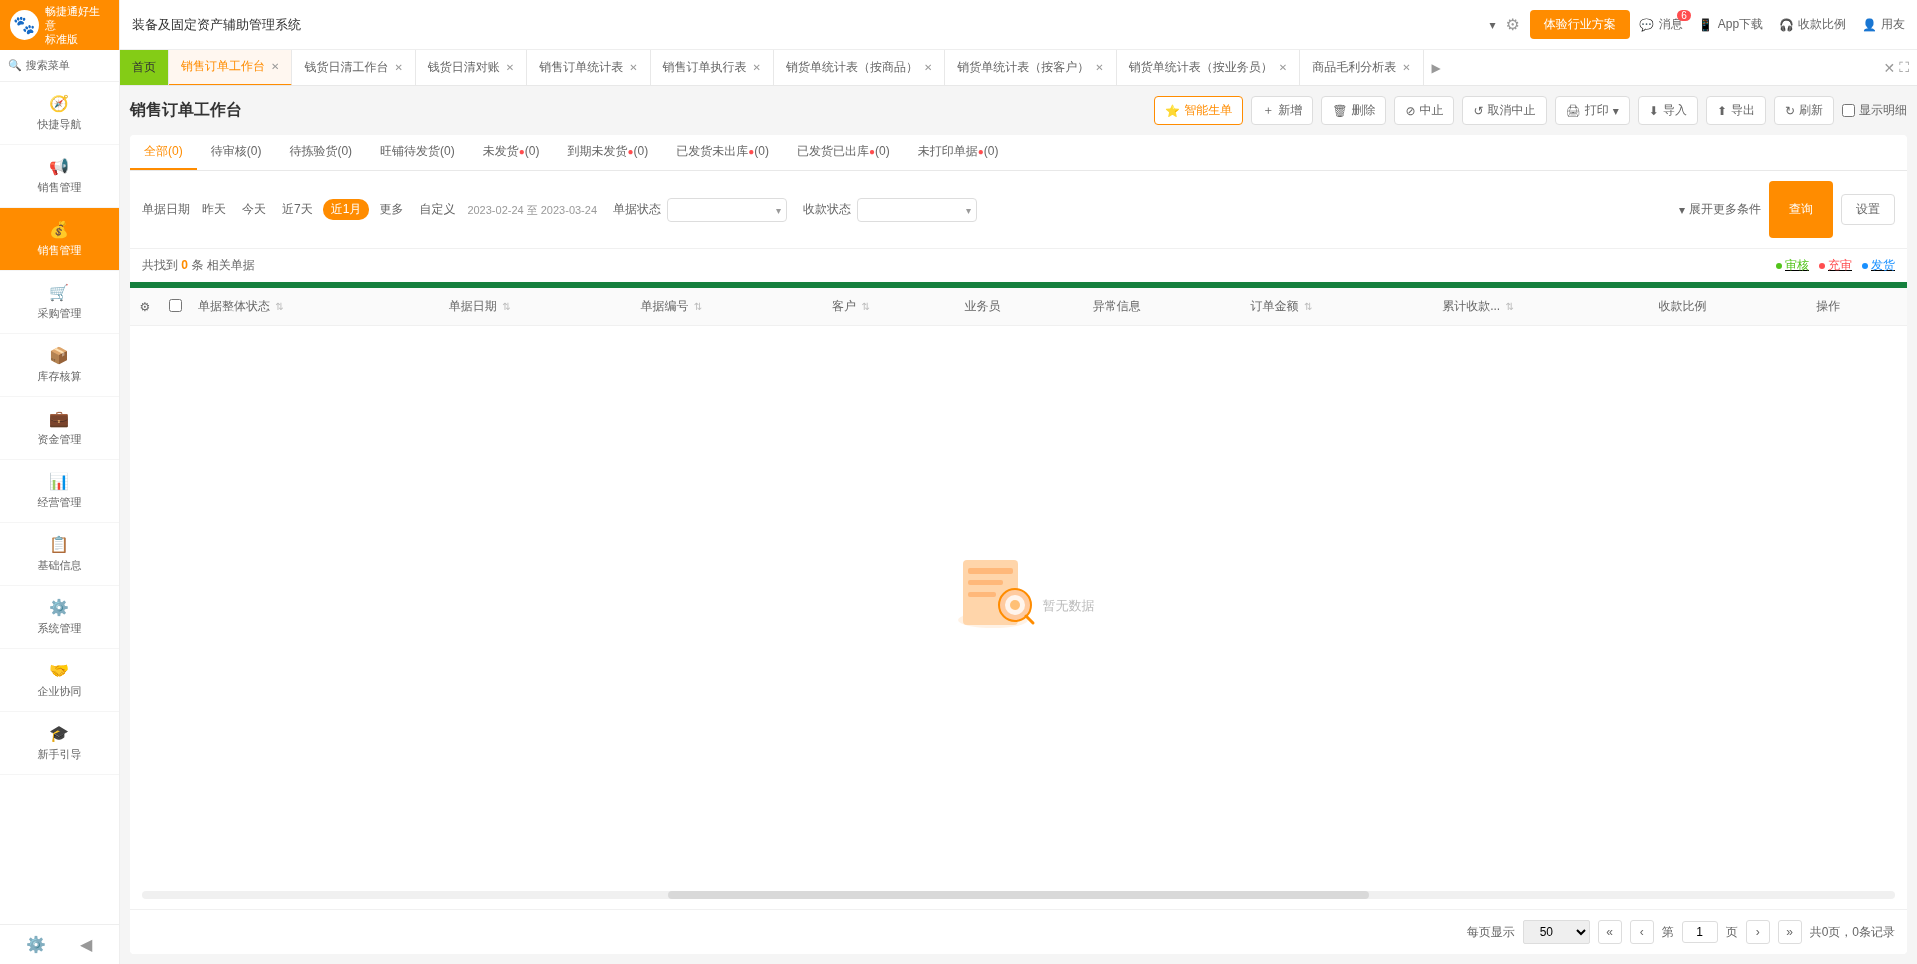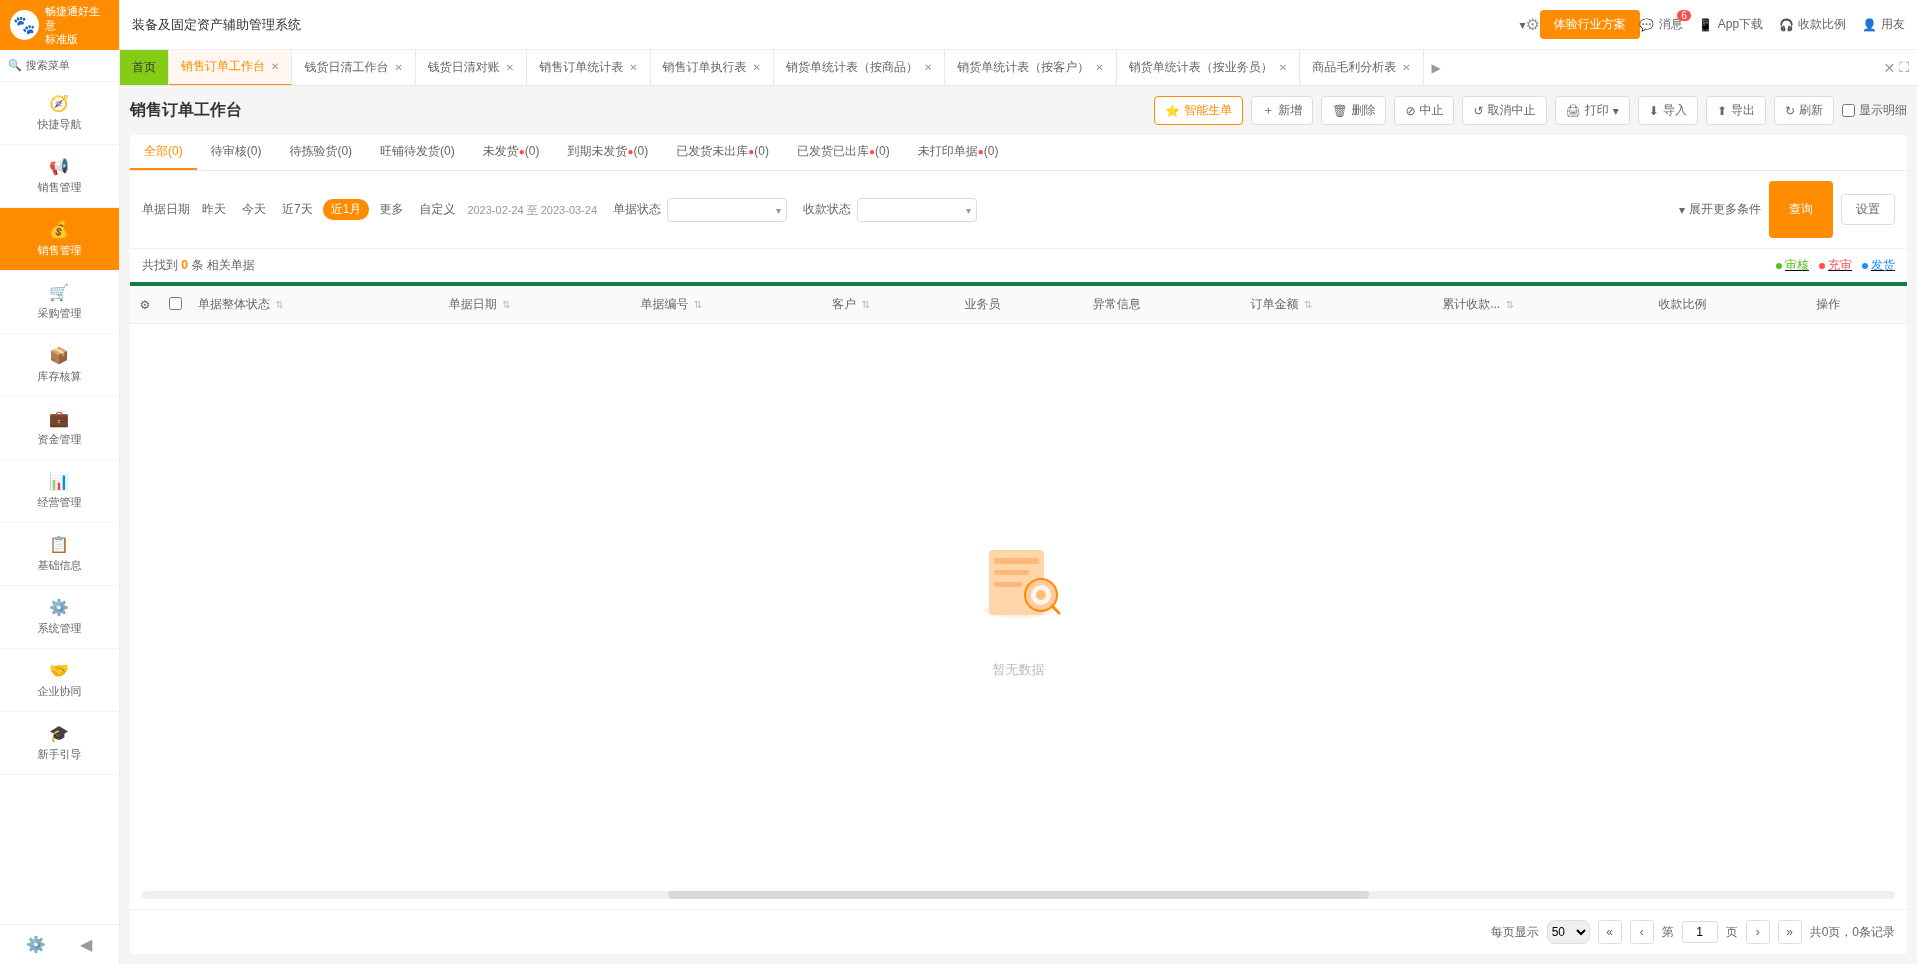--- a/index.html
+++ b/index.html
@@ -16,21 +16,21 @@
     .sidebar-item { display: flex; flex-direction: column; align-items: center; padding: 12px 8px; cursor: pointer; border-bottom: 1px solid #f5f5f5; color: #666; font-size: 11px; gap: 4px; }
     .sidebar-item.active { background: #ff8c00; color: #fff; }
     .sidebar-item .icon { font-size: 16px; }
     .sidebar-bottom { display: flex; justify-content: space-around; padding: 10px; border-top: 1px solid #eee; }
     .sidebar-bottom span { cursor: pointer; color: #999; font-size: 16px; }
 
     
     .main { flex: 1; display: flex; flex-direction: column; overflow: hidden; }
 
     
-    .topbar { height: 50px; background: #fff; display: flex; align-items: center; padding: 0 12px; border-bottom: 1px solid #eee; }
+    .topbar { height: 50px; background: #fff; display: flex; align-items: center; padding: 0 12px; border-bottom: 1px solid #eee; gap: 10px; }
     .topbar-title { font-size: 13px; color: #333; flex: 1; }
     .topbar-dropdown { display: flex; align-items: center; gap: 4px; cursor: pointer; color: #666; font-size: 12px; }
     .topbar-btn { background: #ff8c00; color: #fff; border: none; padding: 6px 14px; border-radius: 4px; cursor: pointer; font-size: 12px; }
     .topbar-actions { display: flex; align-items: center; gap: 16px; margin-left: auto; }
     .topbar-action { display: flex; align-items: center; gap: 4px; color: #666; font-size: 12px; cursor: pointer; position: relative; }
     .badge { background: #ff4d4f; color: #fff; border-radius: 10px; padding: 0 4px; font-size: 10px; position: absolute; top: -6px; right: -8px; }
     .gear-icon { font-size: 16px; color: #999; cursor: pointer; }
 
     
     .tabbar { display: flex; align-items: center; background: #fff; border-bottom: 1px solid #e8e8e8; overflow: hidden; height: 36px; }
@@ -67,45 +67,45 @@
     .filter-select { border: 1px solid #ddd; border-radius: 4px; padding: 4px 24px 4px 8px; font-size: 12px; color: #333; background: #fff; appearance: none; cursor: pointer; min-width: 120px; }
     .filter-select-wrap { position: relative; display: inline-block; }
     .filter-select-wrap::after { content: '▾'; position: absolute; right: 6px; top: 50%; transform: translateY(-50%); color: #999; pointer-events: none; font-size: 10px; }
     .expand-more { display: flex; align-items: center; gap: 4px; color: #666; cursor: pointer; font-size: 12px; }
     .query-btn { background: #ff8c00; color: #fff; border: none; padding: 20px 20px; border-radius: 4px; cursor: pointer; font-size: 12px; }
     .setting-btn { border: 1px solid #ddd; background: #fff; color: #666; padding: 6px 14px; border-radius: 4px; cursor: pointer; font-size: 12px; }
     .filter-date-sub { font-size: 11px; color: #999; margin-top: 2px; }
 
     
     .table-wrap { background: #fff; flex: 1; display: flex; flex-direction: column; overflow: hidden; border-radius: 0 0 4px 4px; }
-    .table-toolbar { display: flex; align-items: center; justify-content: space-between; padding: 8px 12px; border-bottom: 4px solid #15803d; }
+    .table-toolbar { display: flex; align-items: center; justify-content: space-between; padding: 8px 12px; border-bottom: 6px solid #15803d; }
     .table-count { font-size: 12px; color: #666; }
     .table-count .num { color: #ff8c00; font-weight: bold; }
     .table-actions { display: flex; align-items: center; gap: 10px; font-size: 12px; text-decoration: underline; }
     .table-action-btn { display: flex; align-items: center; gap: 3px; cursor: pointer; }
     .table-action-btn.audit { color: #52c41a; }
     .table-action-btn.cancel { color: #ff4d4f; }
     .table-action-btn.ship { color: #1890ff; }
     .dot { width: 6px; height: 6px; border-radius: 50%; display: inline-block; }
     .dot-green { background: #52c41a; }
     .dot-red { background: #ff4d4f; }
     .dot-blue { background: #1890ff; }
     table { width: 100%; border-collapse: collapse; font-size: 12px; }
     thead tr { background: #fafafa; }
     th { padding: 10px 8px; color: #666; font-weight: normal; border-bottom: 1px solid #f0f0f0; text-align: left; white-space: nowrap; }
     th .sort { color: #bbb; margin-left: 2px; font-size: 10px; }
     .checkbox-col { width: 30px; text-align: center; }
     .settings-col { width: 30px; text-align: center; }
-    .empty-state { display: flex; flex-direction: column; align-items: center; justify-content: center; flex: 1; padding: 60px 0; }
+    .empty-state { display: flex; flex-direction: row; align-items: center; justify-content: center; flex: 1; padding: 60px 0; }
     .empty-icon { font-size: 80px; color: #ffcba0; margin-bottom: 12px; }
     .empty-text { color: #bbb; font-size: 13px; }
 
     
     .pagination { display: flex; align-items: center; justify-content: flex-end; padding: 10px 12px; border-top: 1px solid #f0f0f0; gap: 8px; font-size: 12px; color: #666; background: #fff; }
-    .page-select { border: 1px solid #ddd; border-radius: 8px; padding: 3px 0; font-size: 12px; }
+    .page-select { border: 1px solid #ddd; border-radius: 2px; padding: 3px 12px; font-size: 12px; }
     .page-btn { width: 24px; height: 24px; display: flex; align-items: center; justify-content: center; border: 1px solid #ddd; border-radius: 3px; cursor: pointer; background: #fff; color: #666; }
     .page-input { width: 36px; border: 1px solid #ddd; border-radius: 3px; padding: 3px 4px; text-align: center; font-size: 12px; }
     .scrollbar-track { height: 8px; background: #f0f0f0; border-radius: 4px; margin: 6px 0; }
     .scrollbar-thumb { height: 8px; background: #d9d9d9; border-radius: 4px; width: 40%; margin-left: 30%; cursor: pointer; }
   </style>
 </head>
 <body>
 
 <div class="sidebar">
   <div class="sidebar-logo">

